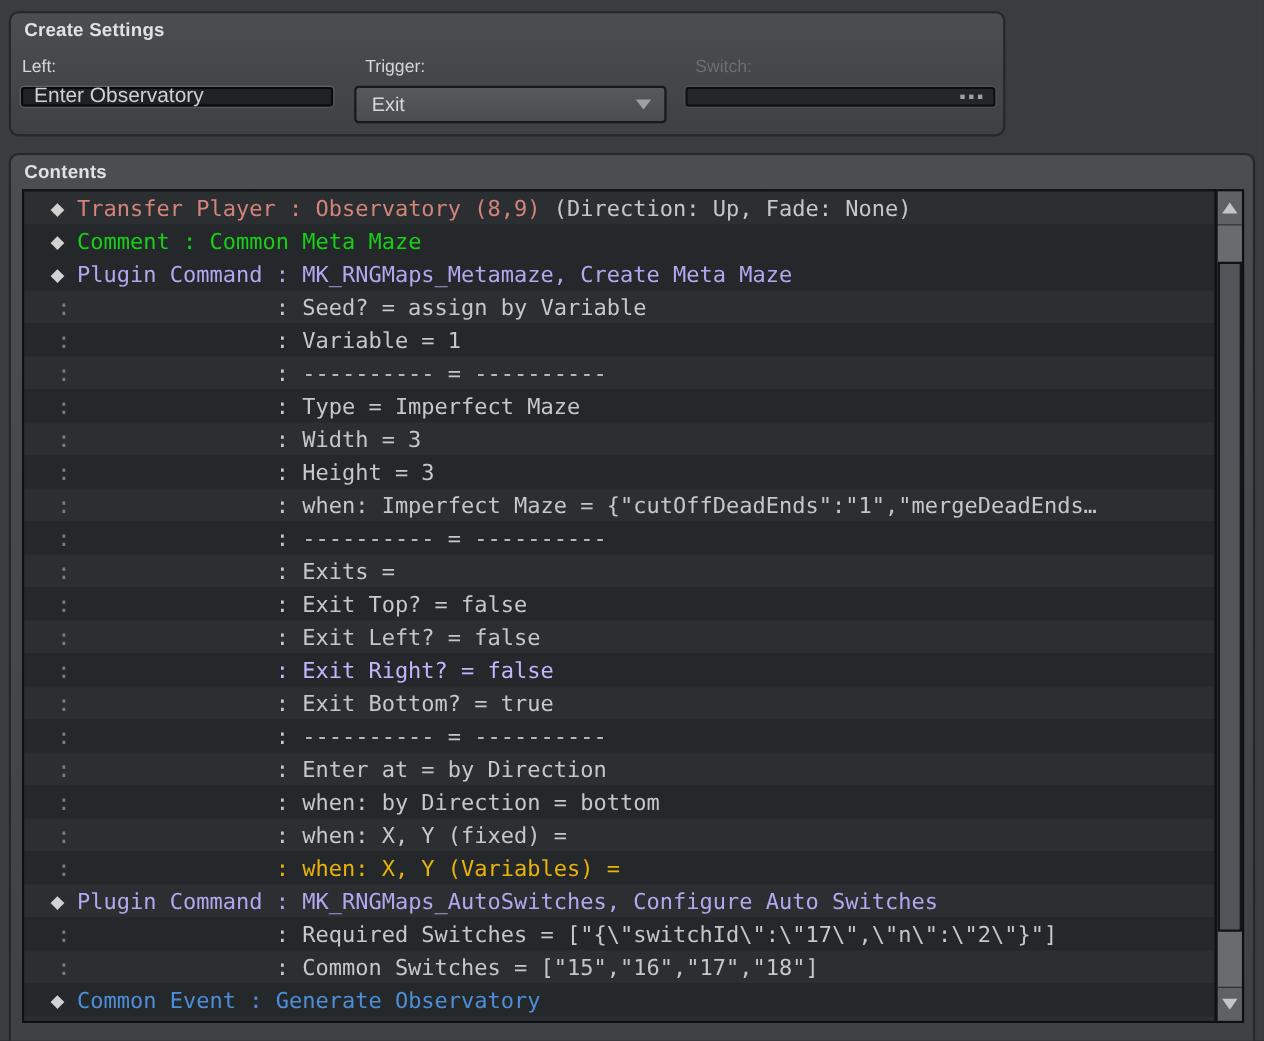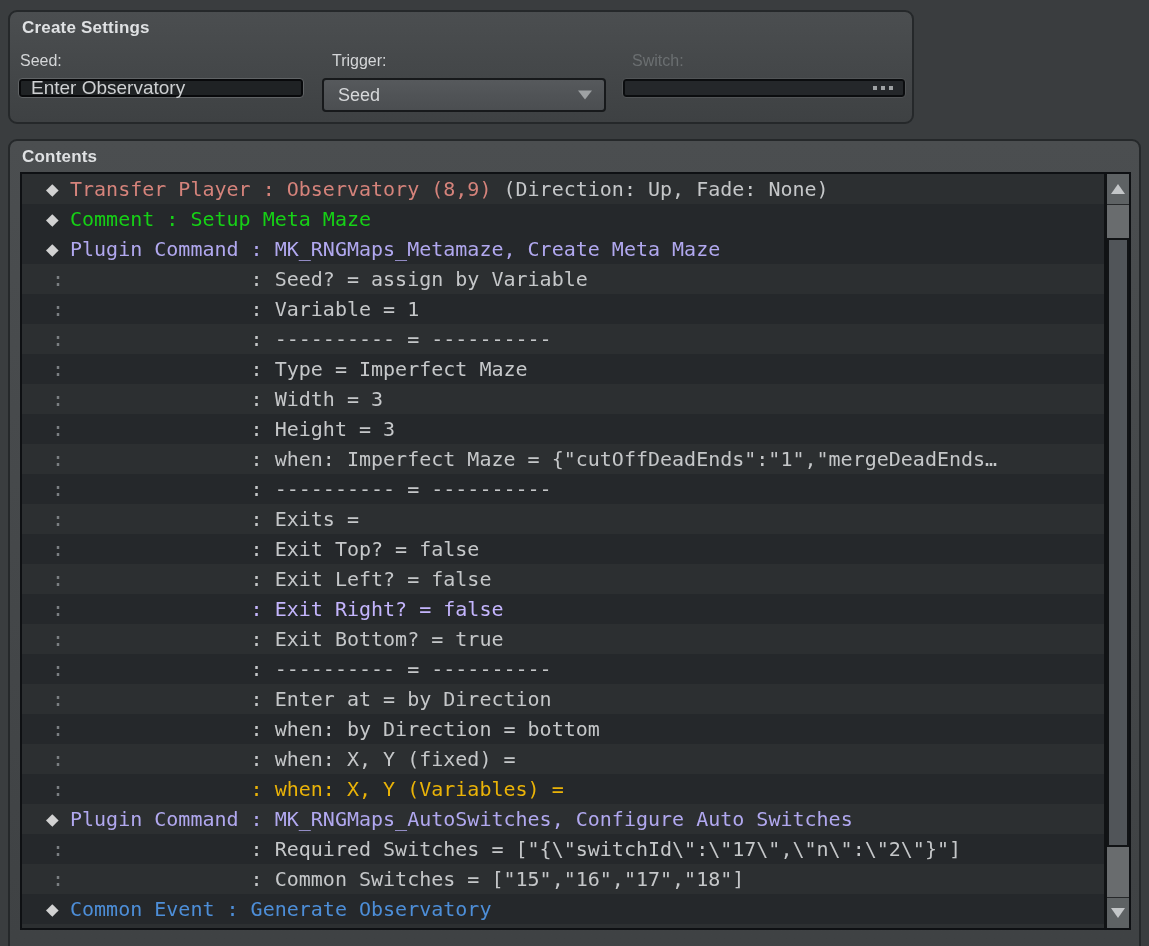--- a/index.html
+++ b/index.html
@@ -100,49 +100,49 @@
     position:absolute;left:0;right:0;top:33px;height:609px;box-sizing:border-box;
     background:#515559;border:2px solid #111315;
   }
 </style>
 </head>
 <body>
 
 <div class="panel" id="gs-panel">
   <div class="panel-title">Create Settings</div>
 
-  <div class="field-label" style="left:10px;">Seed:</div>
+  <div class="field-label" style="left:10px;">Left:</div>
   <div class="textbox" id="name-box">
     <span>Enter Observatory</span>
   </div>
 
   <div class="field-label" style="left:322px;">Trigger:</div>
   <div class="dropdown">
-    <span>Seed</span>
+    <span>Exit</span>
     <span class="dd-arrow"></span>
   </div>
 
   <div class="field-label disabled" style="left:622px;">Switch:</div>
   <div class="textbox" id="switch-box">
     <span></span>
     <span class="dots">
         <i></i>
         <i></i>
         <i></i>
       </span>
   </div>
 </div>
 
 <div class="panel" id="contents-panel">
   <div class="panel-title">Contents</div>
 
   <div id="list">
     <div id="rows">
         <div class="row light"><span class="gutter"><span class="diamond">◆</span></span><span class="line" style="color: rgb(213, 131, 123);">Transfer Player : Observatory (8,9)<span style="color: rgb(197, 199, 201);"> (Direction: Up, Fade: None)</span></span></div>
-        <div class="row dark"><span class="gutter"><span class="diamond">◆</span></span><span class="line" style="color: rgb(22, 208, 22);">Comment : Setup Meta Maze</span></div>
+        <div class="row dark"><span class="gutter"><span class="diamond">◆</span></span><span class="line" style="color: rgb(22, 208, 22);">Comment : Common Meta Maze</span></div>
         <div class="row dark"><span class="gutter"><span class="diamond">◆</span></span><span class="line" style="color: rgb(177, 168, 239);">Plugin Command : MK_RNGMaps_Metamaze, Create Meta Maze</span></div>
         <div class="row light"><span class="gutter"><span class="lead-colon">:</span></span><span class="line" style="color: rgb(197, 199, 201);"><span class="pad"></span>: Seed? = assign by Variable</span></div>
         <div class="row dark"><span class="gutter"><span class="lead-colon">:</span></span><span class="line" style="color: rgb(197, 199, 201);"><span class="pad"></span>: Variable = 1</span></div>
         <div class="row light"><span class="gutter"><span class="lead-colon">:</span></span><span class="line" style="color: rgb(197, 199, 201);"><span class="pad"></span>: ---------- = ----------</span></div>
         <div class="row dark"><span class="gutter"><span class="lead-colon">:</span></span><span class="line" style="color: rgb(197, 199, 201);"><span class="pad"></span>: Type = Imperfect Maze</span></div>
         <div class="row light"><span class="gutter"><span class="lead-colon">:</span></span><span class="line" style="color: rgb(197, 199, 201);"><span class="pad"></span>: Width = 3</span></div>
         <div class="row dark"><span class="gutter"><span class="lead-colon">:</span></span><span class="line" style="color: rgb(197, 199, 201);"><span class="pad"></span>: Height = 3</span></div>
         <div class="row light"><span class="gutter"><span class="lead-colon">:</span></span><span class="line" style="color: rgb(197, 199, 201);"><span class="pad"></span>: when: Imperfect Maze = {"cutOffDeadEnds":"1","mergeDeadEnds…</span></div>
         <div class="row dark"><span class="gutter"><span class="lead-colon">:</span></span><span class="line" style="color: rgb(197, 199, 201);"><span class="pad"></span>: ---------- = ----------</span></div>
         <div class="row light"><span class="gutter"><span class="lead-colon">:</span></span><span class="line" style="color: rgb(197, 199, 201);"><span class="pad"></span>: Exits =</span></div>

